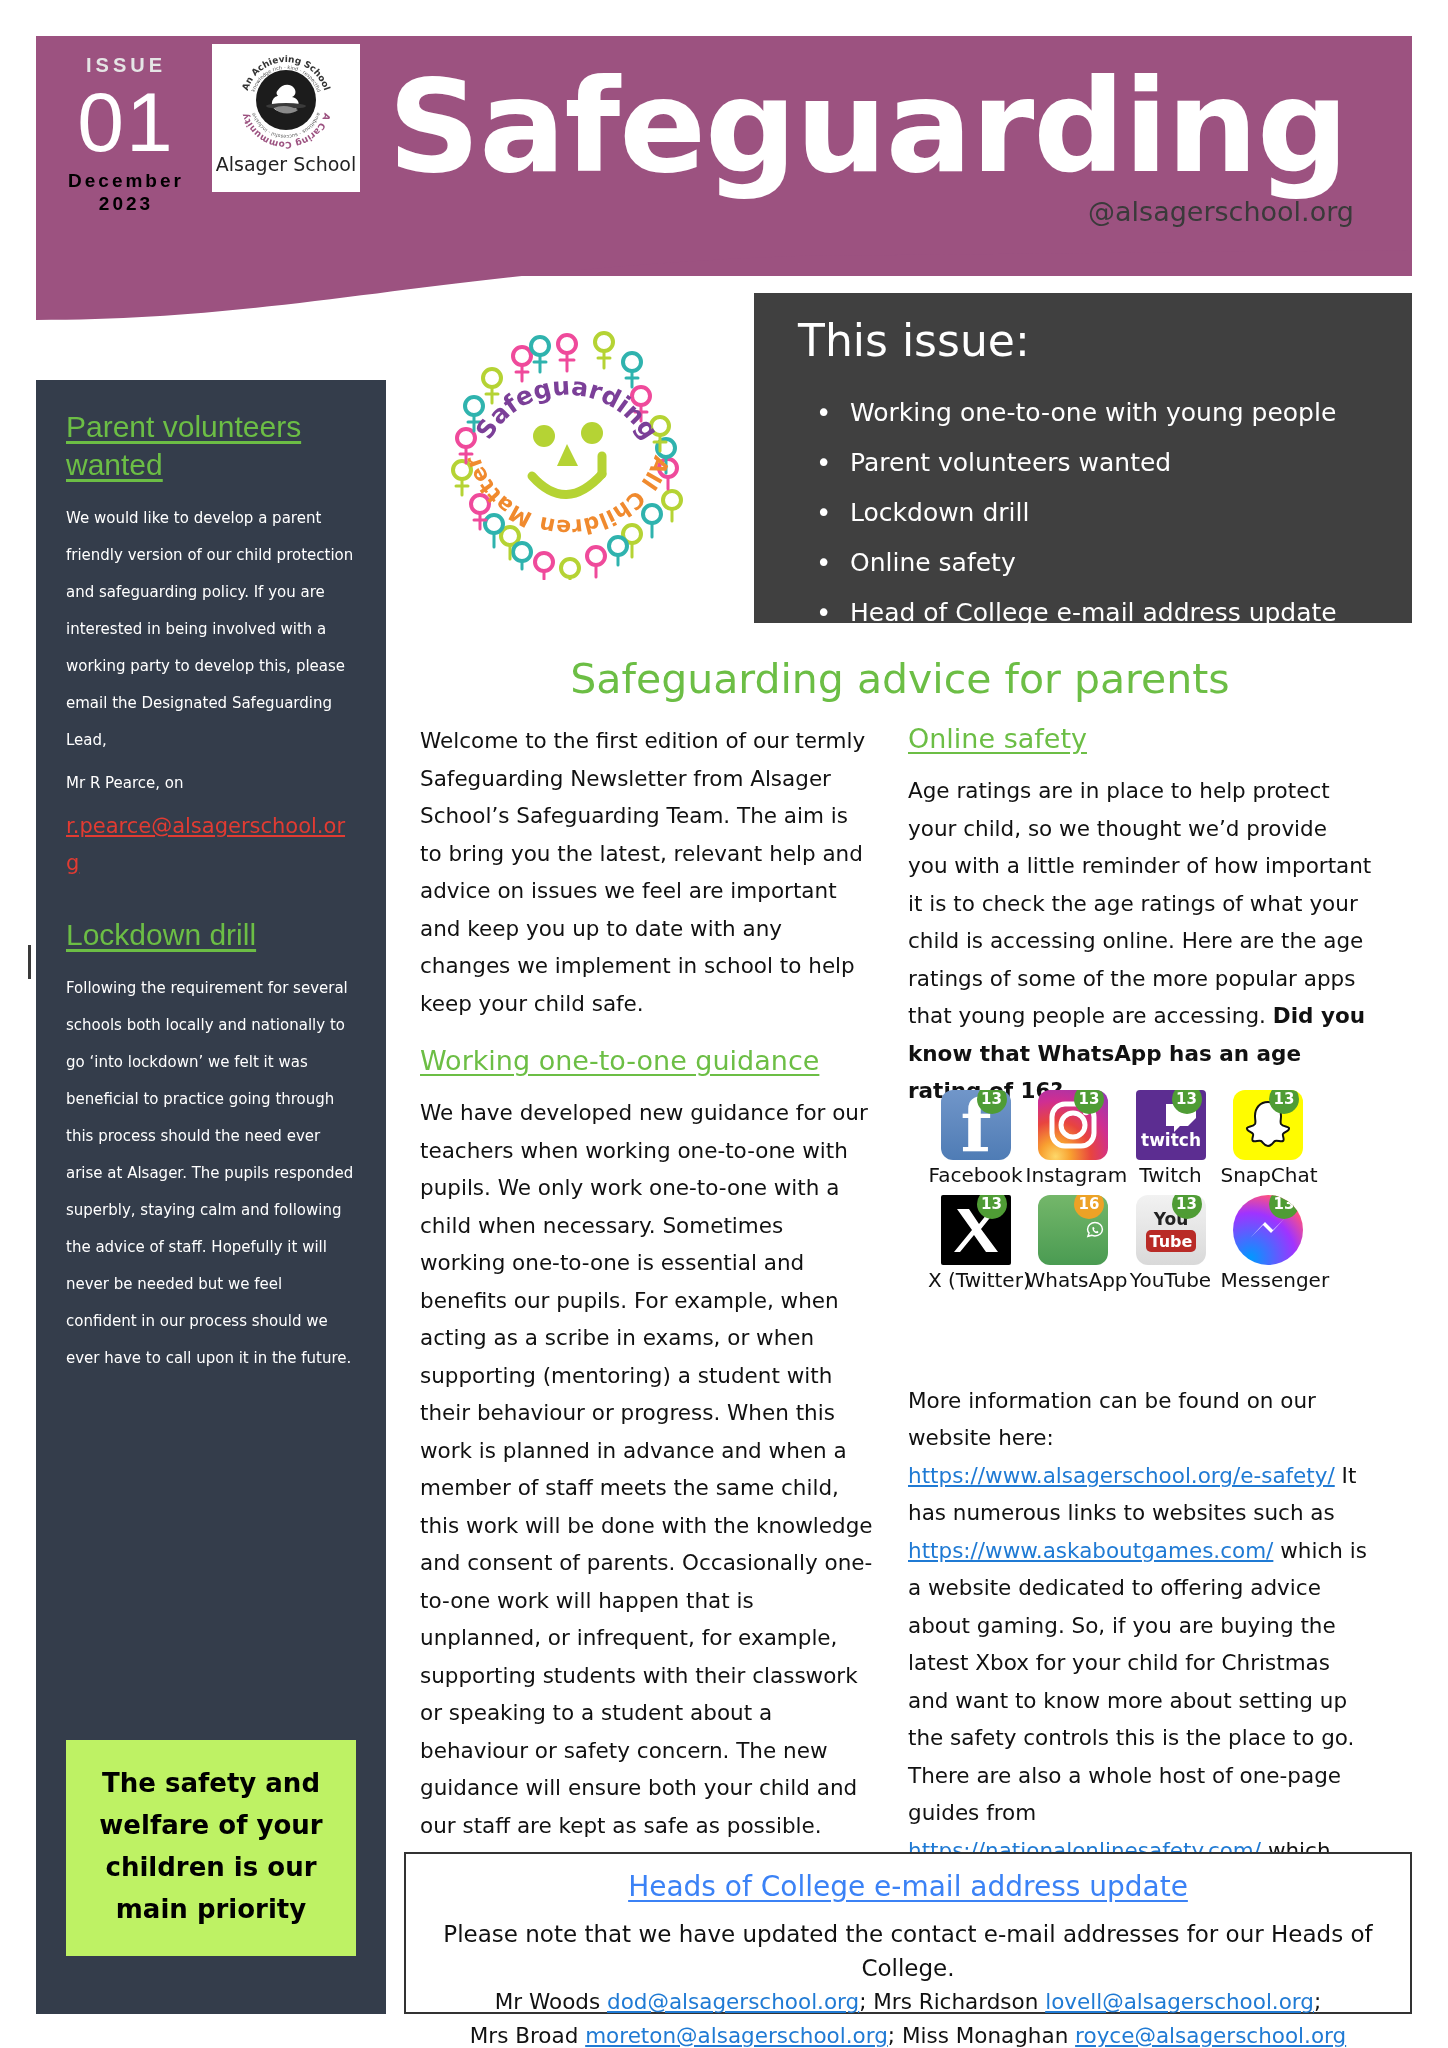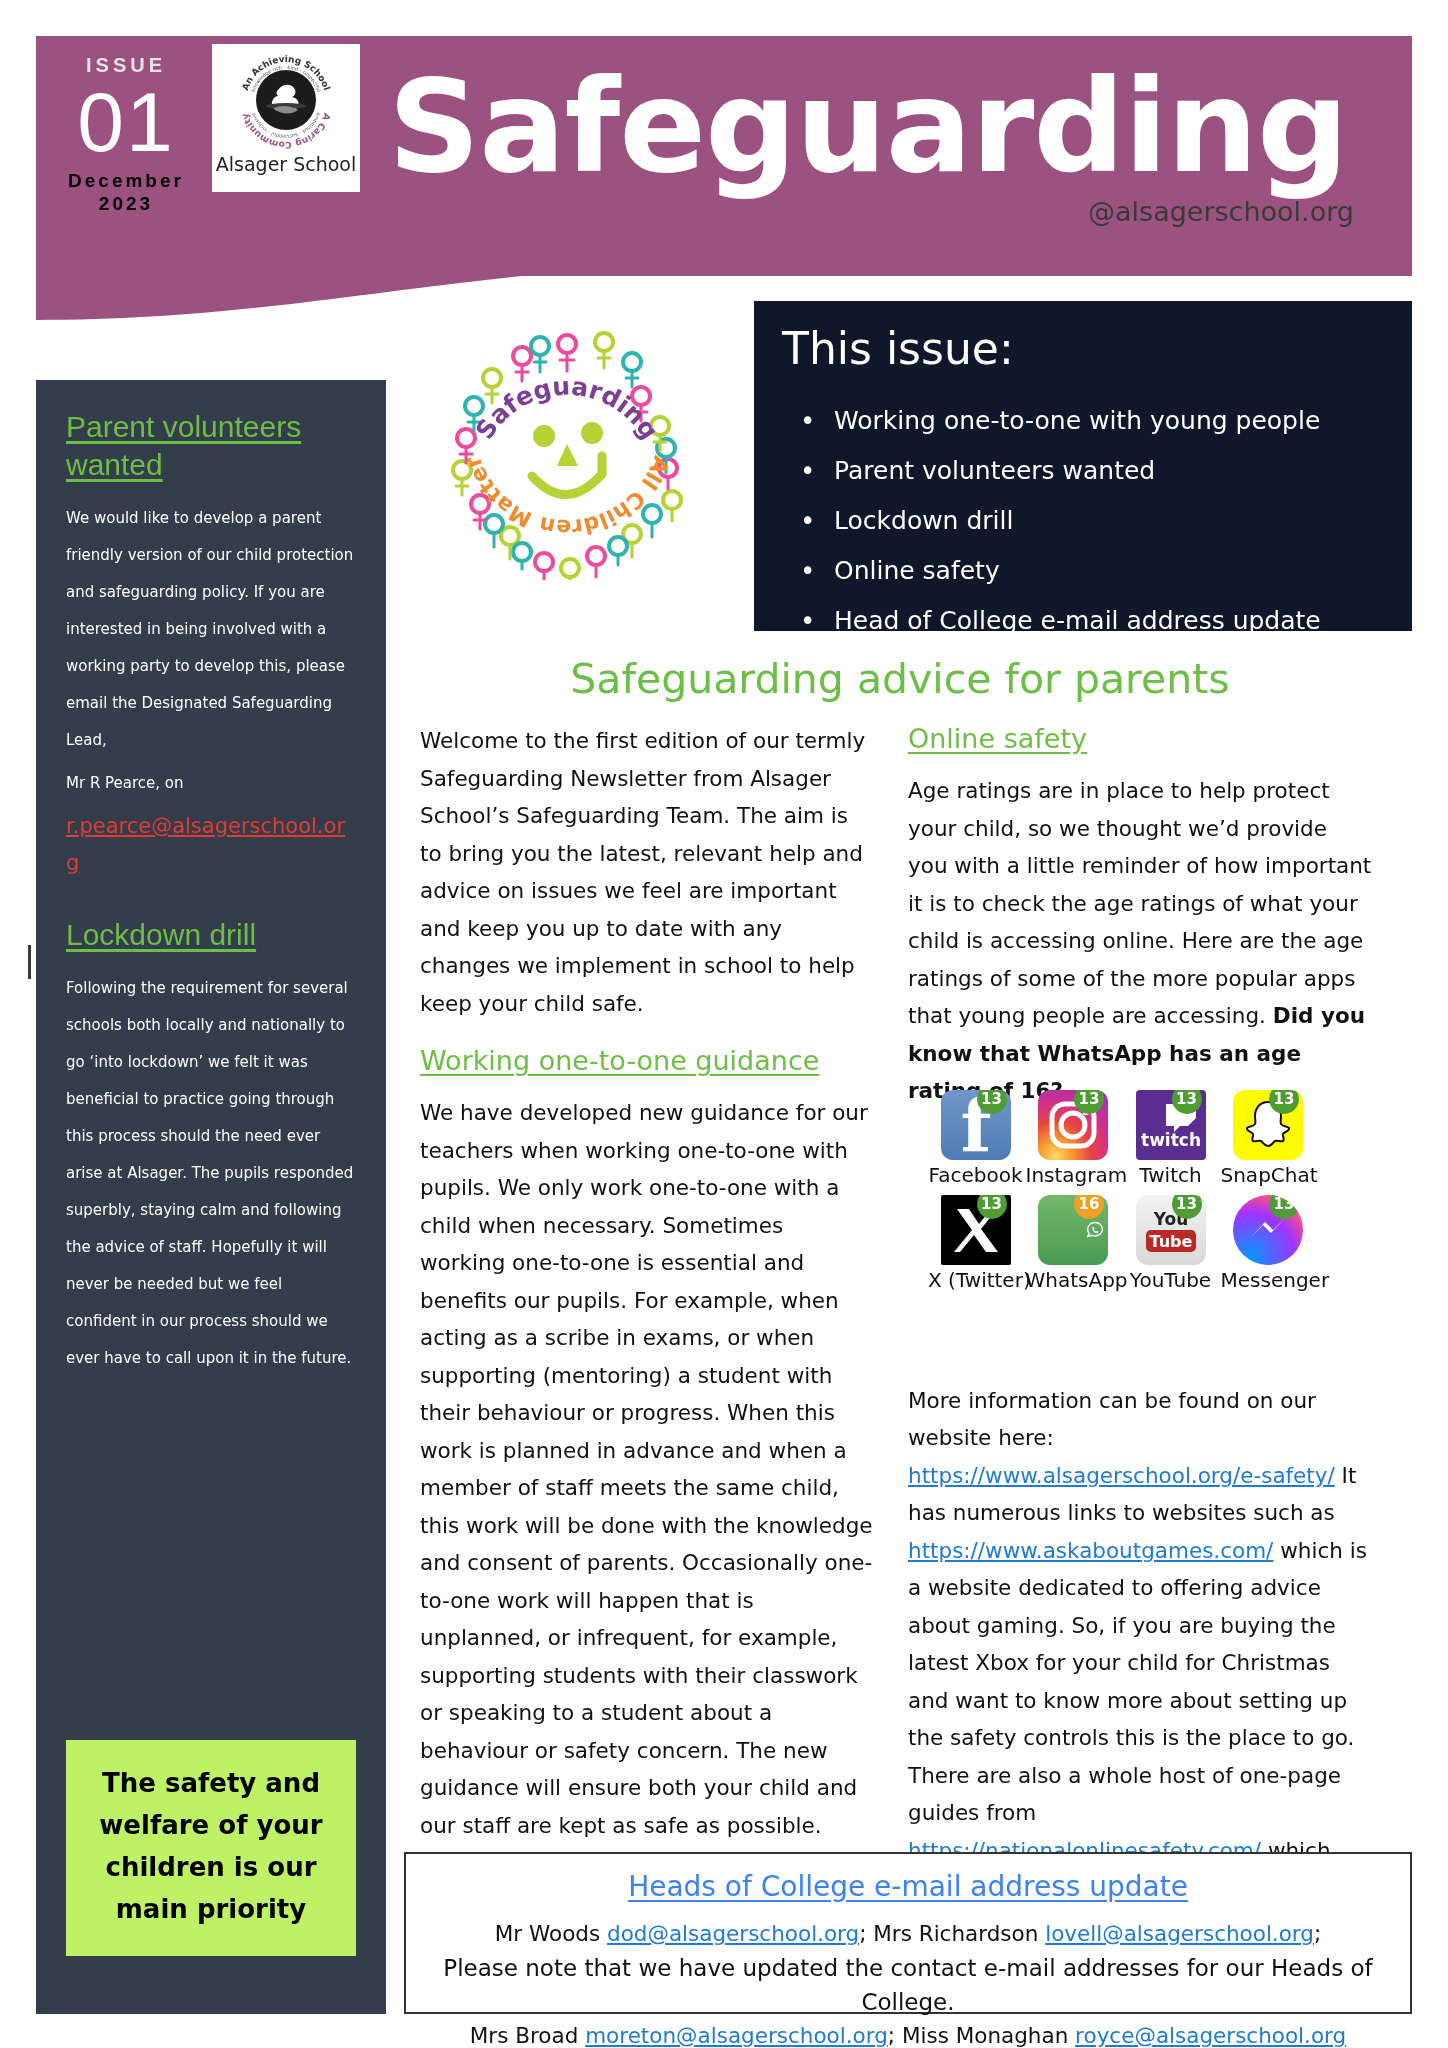--- a/index.html
+++ b/index.html
@@ -148,24 +148,24 @@
   .edge-mark {
     position: absolute;
     left: 28px; top: 945px;
     width: 3px; height: 34px;
     background: #3a3a3a;
   }
 
   
   .issue-box {
     position: absolute;
-    left: 754px; top: 301px;
+    left: 754px; top: 293px;
     width: 658px; height: 330px;
-    background: #0f172a;
-    padding: 22px 28px;
+    background: #404040;
+    padding: 22px 44px;
     color: #ffffff;
   }
   .issue-box h2 {
     margin: 0 0 22px 0;
     font-size: 44px;
     font-weight: 400;
     color: #ffffff;
     font-family: "DejaVu Sans", sans-serif;
   }
   .issue-box ul { margin: 0; padding-left: 52px; list-style: none; }
@@ -548,22 +548,22 @@
           <path d="M18 42l14-15 8 8 12-12-14 15-8-8z" fill="#fff"></path>
         </svg>
       </div>
       <div class="app-label">Messenger</div>
     </div>
 
   </div>
 
   <div class="footer-box">
     <div class="footer-h">Heads of College e-mail address update</div>
+    <p class="footer-p">Please note that we have updated the contact e-mail addresses for our Heads of College.</p>
     <p class="footer-p footer-small">
       <span>Mr Woods </span><a href="#">dod@alsagerschool.org</a><span>; </span><span>Mrs Richardson </span><a href="#">lovell@alsagerschool.org</a><span>;</span>
     </p>
-    <p class="footer-p">Please note that we have updated the contact e-mail addresses for our Heads of College.</p>
     <p class="footer-p footer-small">
       <span>Mrs Broad </span><a href="#">moreton@alsagerschool.org</a><span>;  </span><span>Miss Monaghan </span><a href="#">royce@alsagerschool.org</a>
     </p>
   </div>
 
 </div>
 
 </body></html>

